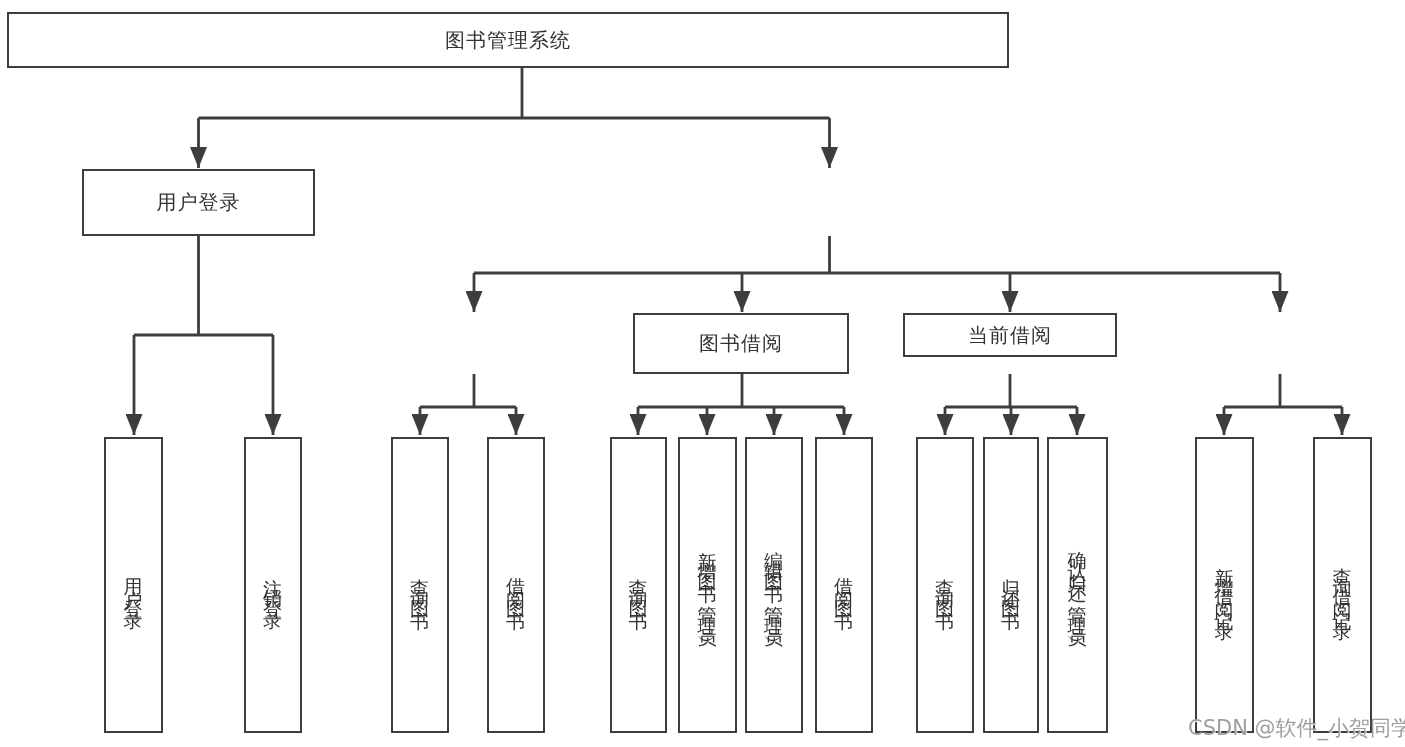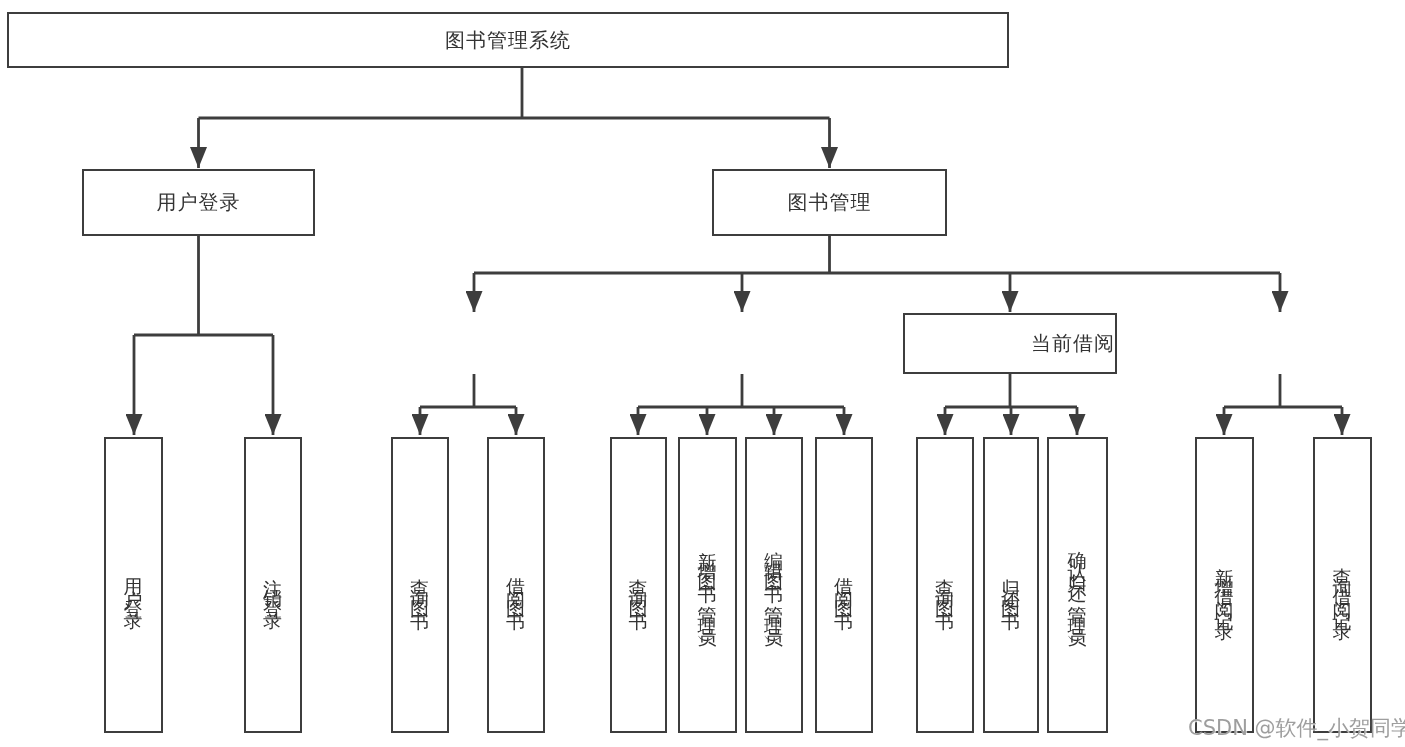--- a/index.html
+++ b/index.html
@@ -101,25 +101,25 @@
     <path d="M1342 407 V435" marker-end="url(#arrow)"></path>
   </svg>
 
   <div class="box hbox" style="left:7px;top:12px;width:1002px;height:56px;">
     <span>图书管理系统</span>
   </div>
 
   <div class="box hbox" style="left:82px;top:169px;width:233px;height:67px;">
     <span>用户登录</span>
   </div>
-  <div class="box hbox" style="left:712px;top:169px;width:235px;height:67px;">
-    <span>图书管理</span>
+
+  <div class="box hbox" style="left:633px;top:313px;width:216px;height:61px;">
+    <span>图书借阅</span>
   </div>
-
-  <div class="box hbox" style="left:903px;top:313px;width:214px;height:61px;justify-content:flex-end;">
+  <div class="box hbox" style="left:903px;top:313px;width:214px;height:44px;">
     <span>当前借阅</span>
   </div>
 
   <div class="box vbox" style="left:104px;top:437px;width:59px;height:296px;">
     <span>用户登录</span>
   </div>
   <div class="box vbox" style="left:244px;top:437px;width:58px;height:296px;">
     <span>注销登录</span>
   </div>
 

